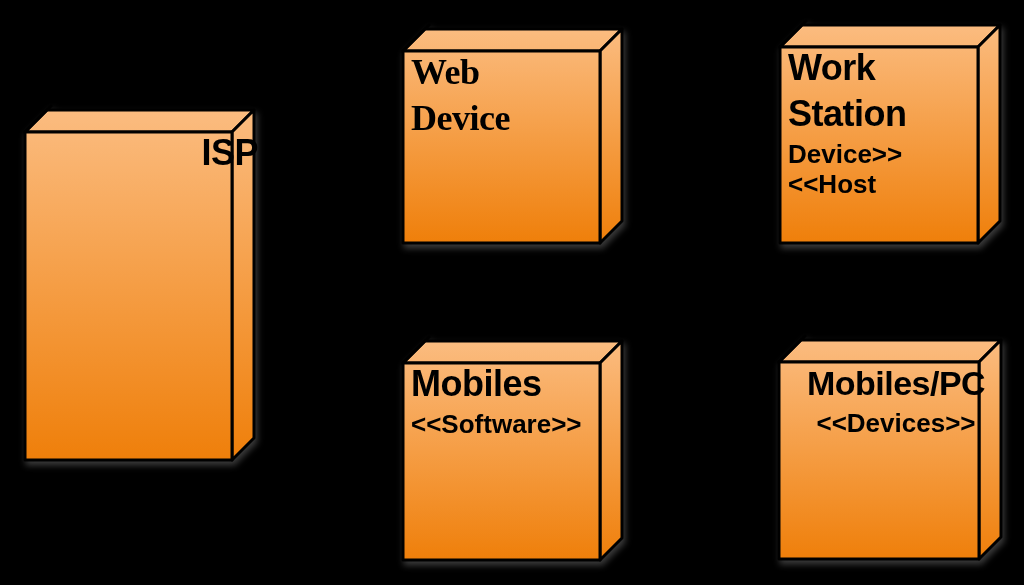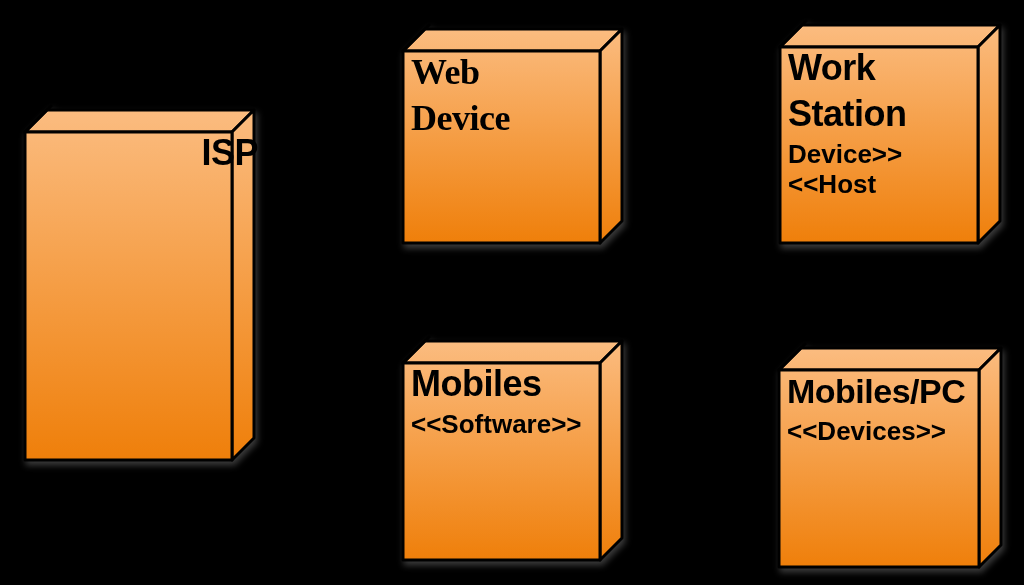--- a/index.html
+++ b/index.html
@@ -146,21 +146,21 @@
     <div class="node-text">
       <div class="title">
         <span class="line">Mobiles</span>
       </div>
       <div class="stereo">
         <span class="line">&lt;&lt;Software&gt;&gt;</span>
       </div>
     </div>
   </div>
 
-  <div class="node node--mobiles-pc" style="left:771px; top:340px; width:238px; height:235px;">
+  <div class="node node--mobiles-pc" style="left:771px; top:332px; width:238px; height:235px;text-align:center;">
     <svg class="box" width="238" height="235" viewBox="0 0 238 235">
       <defs>
         <linearGradient id="g4" gradientUnits="userSpaceOnUse" x1="0" y1="8" x2="0" y2="227">
           <stop offset="0" stop-color="#FBBC80"></stop>
           <stop offset="1" stop-color="#EF7F0A"></stop>
         </linearGradient>
       </defs>
       <polygon points="8,30 30,8 230,8 208,30" fill="url(#g4)"></polygon>
       <polygon points="208,30 230,8 230,205 208,227" fill="url(#g4)"></polygon>
       <polygon points="8,30 208,30 208,227 8,227" fill="url(#g4)"></polygon>

